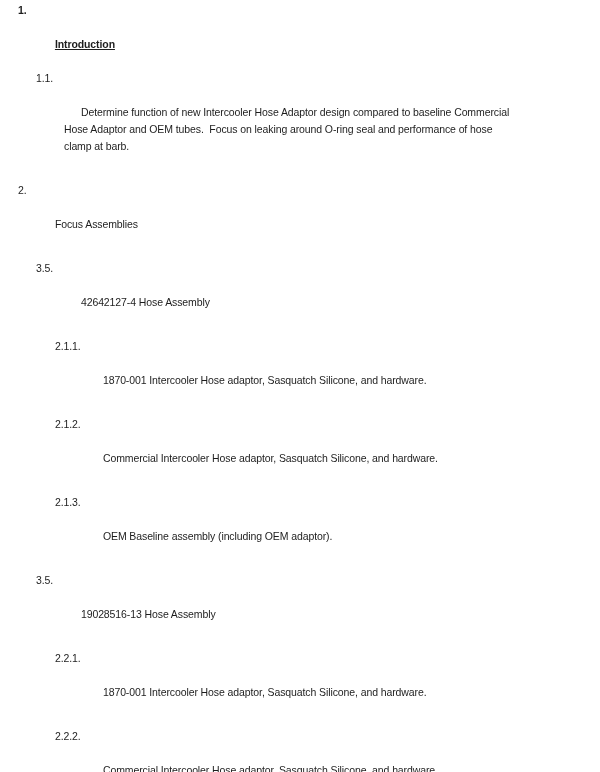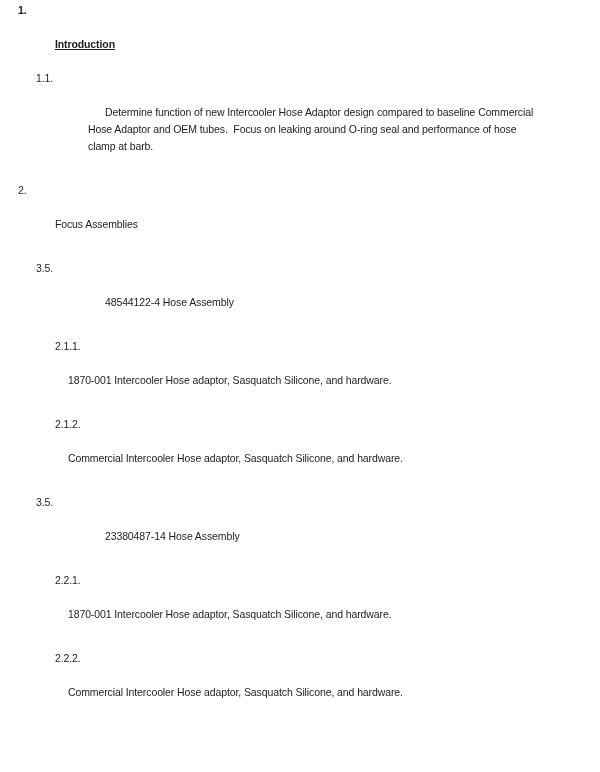--- a/index.html
+++ b/index.html
@@ -27,23 +27,23 @@
     line-height: 17px;
     white-space: pre-wrap;
   }
   .num {
     position: absolute;
     top: 0;
     white-space: nowrap;
   }
   .lvl1 { padding-left: 38px; }
   .lvl1 > .num { left: 18px; }
-  .lvl2 { padding-left: 88px; }
+  .lvl2 { padding-left: 64px; }
   .lvl2 > .num { left: 36px; }
-  .lvl3 { padding-left: 51px; }
+  .lvl3 { padding-left: 86px; }
   .lvl3 > .num { left: 55px; }
   .item.heading {
     font-weight: bold;
     margin-bottom: 0;
   }
   .item.heading .txt {
     text-decoration: underline;
   }
 </style>
 </head>
@@ -60,33 +60,37 @@
       <span class="txt">Determine function of new Intercooler Hose Adaptor design compared to baseline Commercial
 Hose Adaptor and OEM tubes.  Focus on leaking around O-ring seal and performance of hose
 clamp at barb.</span>
     </div>
     <div class="item lvl1">
       <span class="num">2.</span>
       <span class="txt">Focus Assemblies</span>
     </div>
     <div class="item lvl2">
       <span class="num">3.5.</span>
-      <span class="txt">48544122-4 Hose Assembly</span>
+      <span class="txt">42642127-4 Hose Assembly</span>
     </div>
     <div class="item lvl3">
       <span class="num">2.1.1.</span>
       <span class="txt">1870-001 Intercooler Hose adaptor, Sasquatch Silicone, and hardware.</span>
     </div>
     <div class="item lvl3">
       <span class="num">2.1.2.</span>
       <span class="txt">Commercial Intercooler Hose adaptor, Sasquatch Silicone, and hardware.</span>
     </div>
+    <div class="item lvl3">
+      <span class="num">2.1.3.</span>
+      <span class="txt">OEM Baseline assembly (including OEM adaptor).</span>
+    </div>
     <div class="item lvl2">
       <span class="num">3.5.</span>
-      <span class="txt">23380487-14 Hose Assembly</span>
+      <span class="txt">19028516-13 Hose Assembly</span>
     </div>
     <div class="item lvl3">
       <span class="num">2.2.1.</span>
       <span class="txt">1870-001 Intercooler Hose adaptor, Sasquatch Silicone, and hardware.</span>
     </div>
     <div class="item lvl3">
       <span class="num">2.2.2.</span>
       <span class="txt">Commercial Intercooler Hose adaptor, Sasquatch Silicone, and hardware.</span>
     </div>
   </div>

